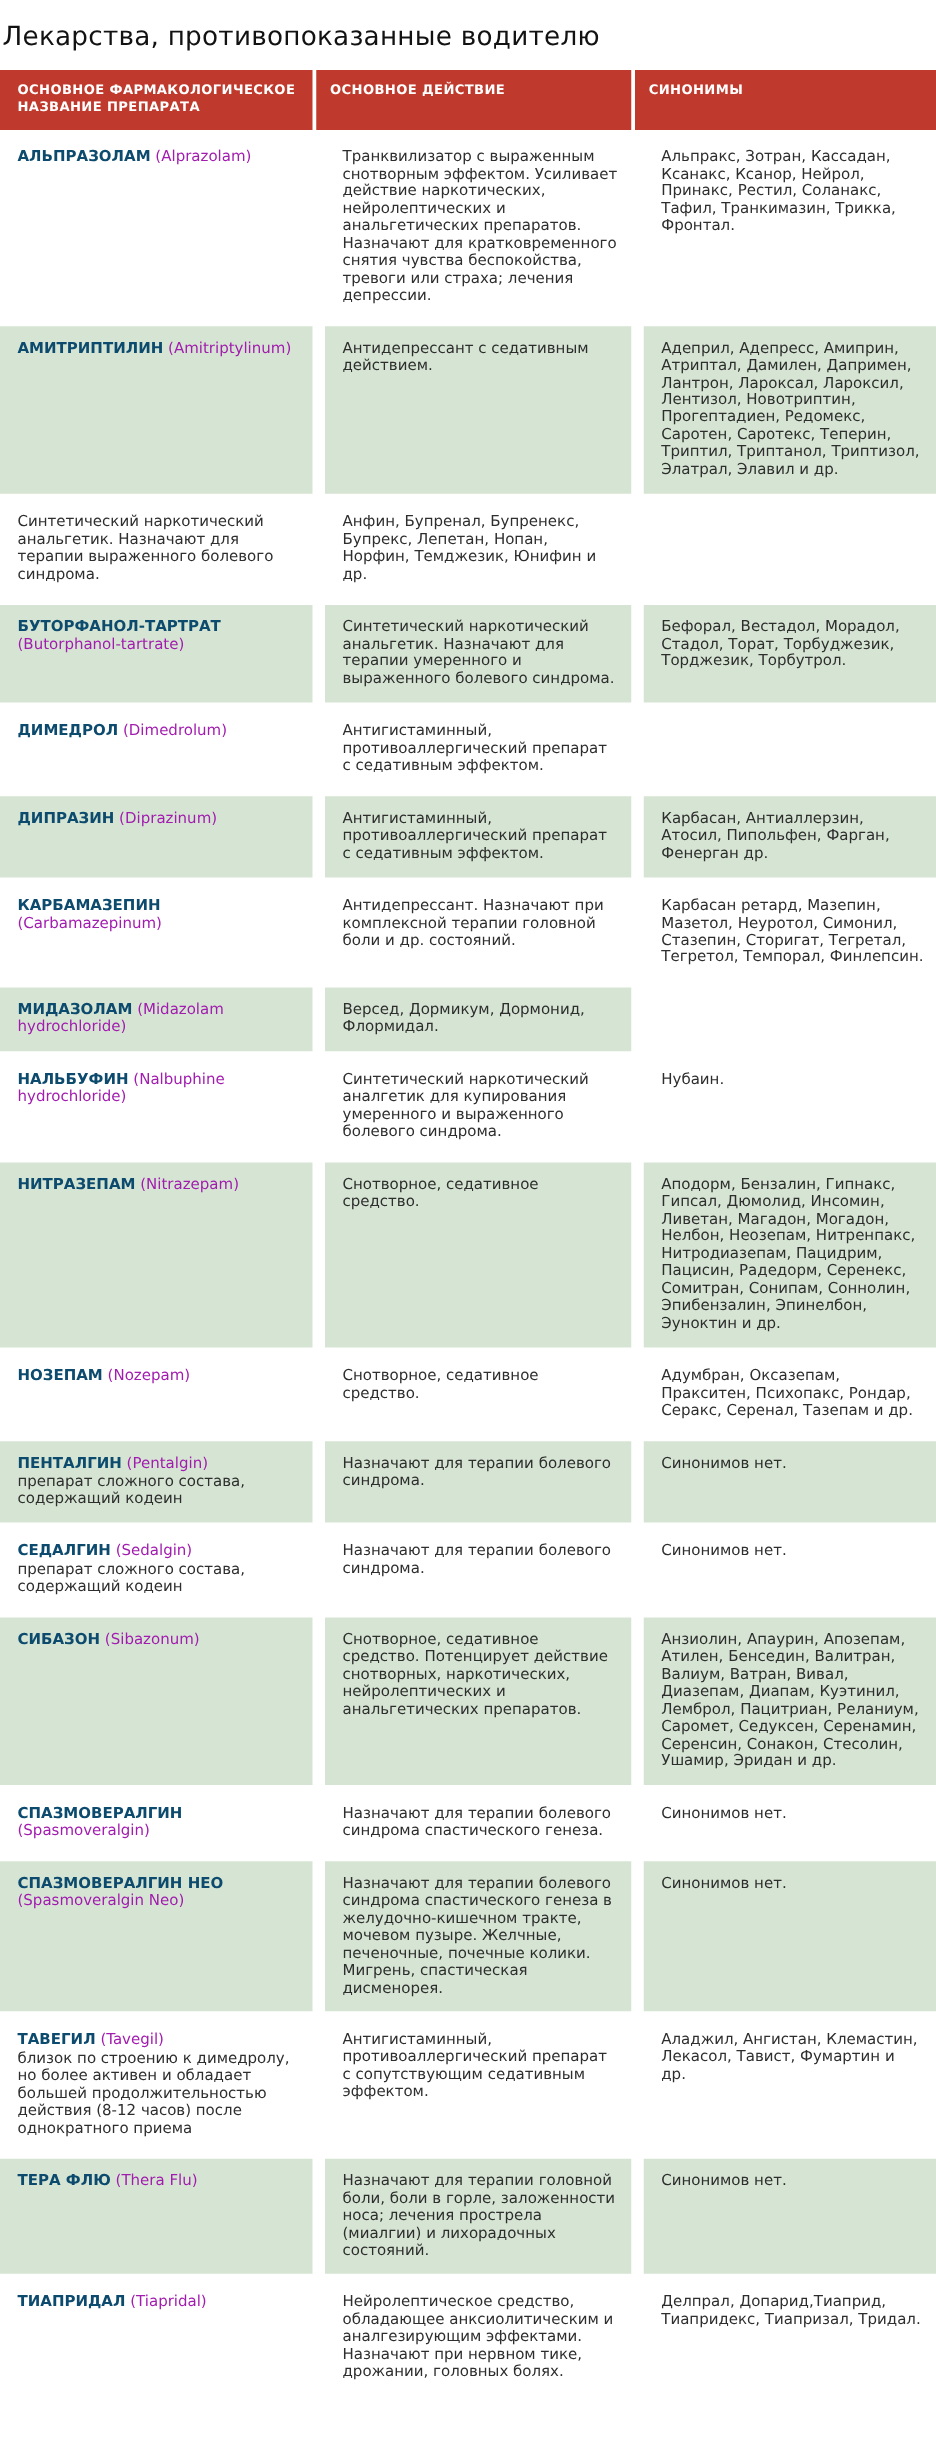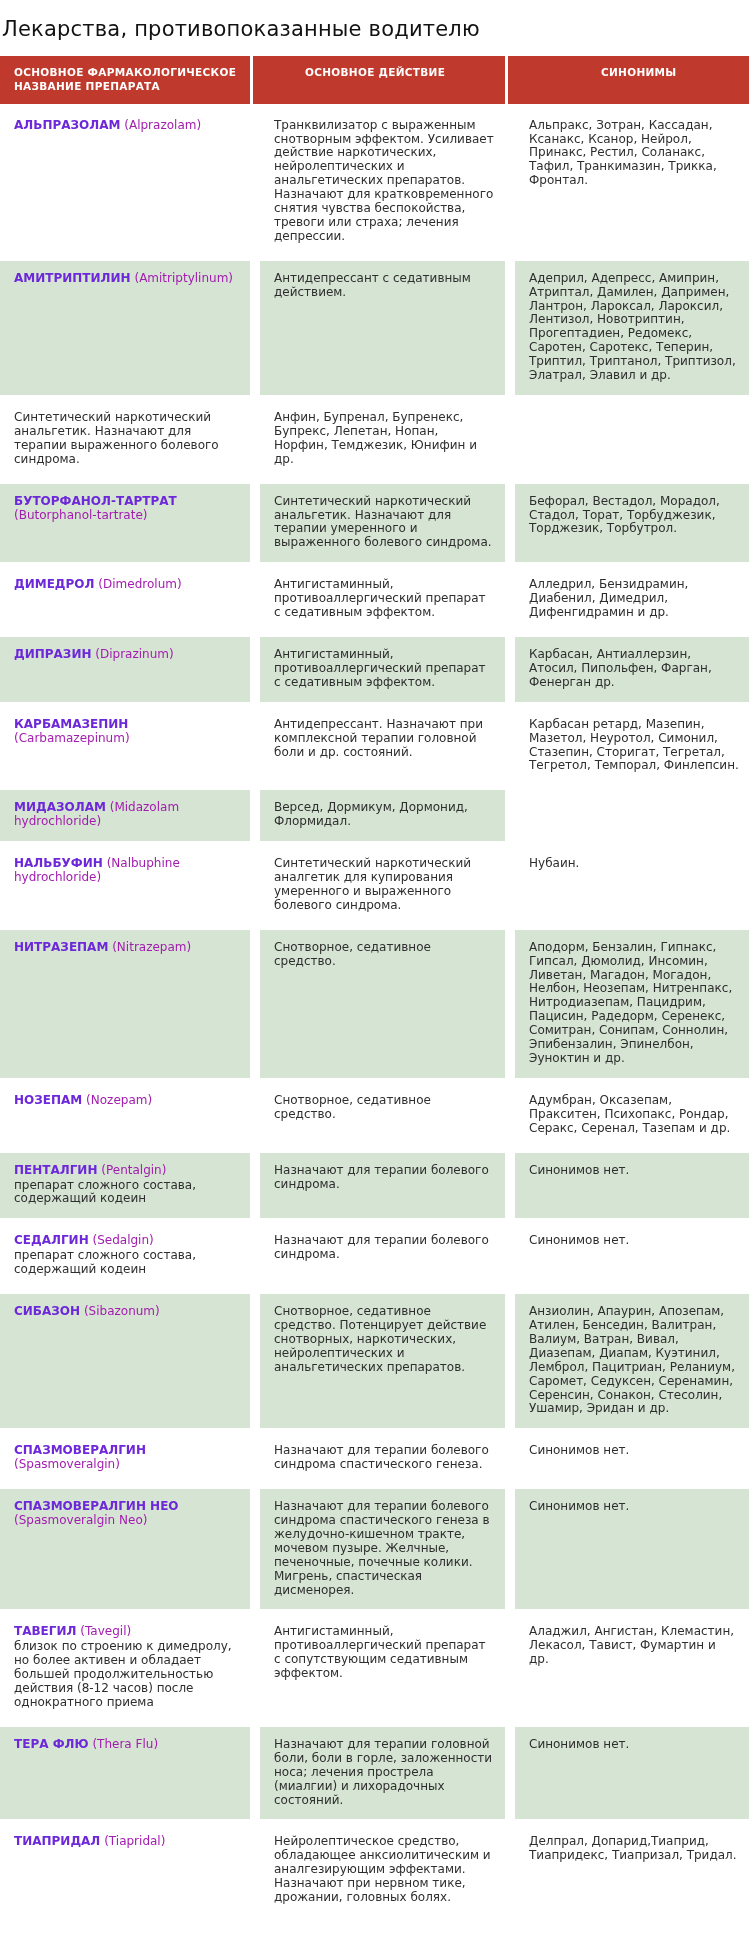--- a/index.html
+++ b/index.html
@@ -19,21 +19,20 @@
     padding: 3px 0 0 2px;
     line-height: 1.2;
   }
 
   .thead {
     position: relative;
     margin-top: 13px;
     background: #bf3a2c;
     display: grid;
     grid-template-columns: 250px 255px 244px;
-    gap: 41px;
   }
   .th {
     color: #ffffff;
     font-size: 10.5px;
     font-weight: bold;
     text-transform: uppercase;
     line-height: 1.3;
     padding: 10px 10px 10px 14px;
     letter-spacing: 0.3px;
   }
@@ -57,21 +56,21 @@
     font-size: 12px;
     line-height: 1.16;
     padding: 11px 10px 12px 14px;
     color: #2e2e2e;
   }
   .row.green .cell { background: #d6e5d3; }
   .row.white .cell { background: #ffffff; }
 
   .drug-name {
     font-weight: bold;
-    color: #6d28d9;
+    color: #0c4a6e;
   }
   .drug-latin { color: #a21caf; }
   .drug-note { display: block; margin-top: 1px; }
   .drug-note:empty { display: none; }
 </style>
 </head>
 <body>
 
 <div class="page">
 
@@ -117,21 +116,20 @@
     <div class="cell">Синтетический наркотический анальгетик. Назначают для терапии умеренного и выраженного болевого синдрома.</div>
     <div class="cell">Бефорал, Вестадол, Морадол, Стадол, Торат, Торбуджезик, Торджезик, Торбутрол.</div>
   </div>
       <div class="row white">
     <div class="cell">
       <span class="drug-name">ДИМЕДРОЛ</span>
       <span class="drug-latin">(Dimedrolum)</span>
       
     </div>
     <div class="cell">Антигистаминный, противоаллергический препарат с седативным эффектом.</div>
-    <div class="cell">Алледрил, Бензидрамин, Диабенил, Димедрил, Дифенгидрамин и др.</div>
   </div>
       <div class="row green">
     <div class="cell">
       <span class="drug-name">ДИПРАЗИН</span>
       <span class="drug-latin">(Diprazinum)</span>
       
     </div>
     <div class="cell">Антигистаминный, противоаллергический препарат с седативным эффектом.</div>
     <div class="cell">Карбасан, Антиаллерзин, Атосил, Пипольфен, Фарган, Фенерган др.</div>
   </div>

